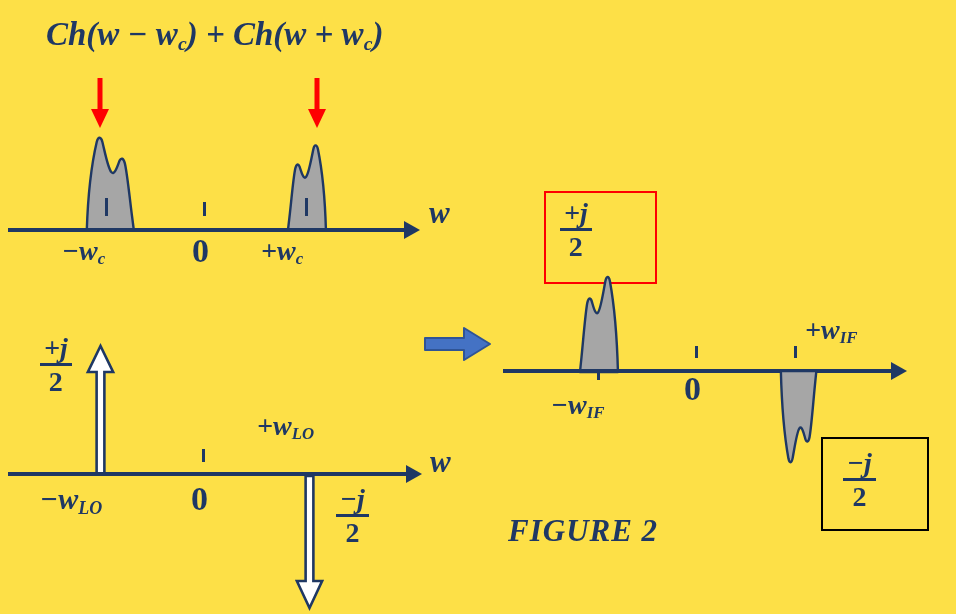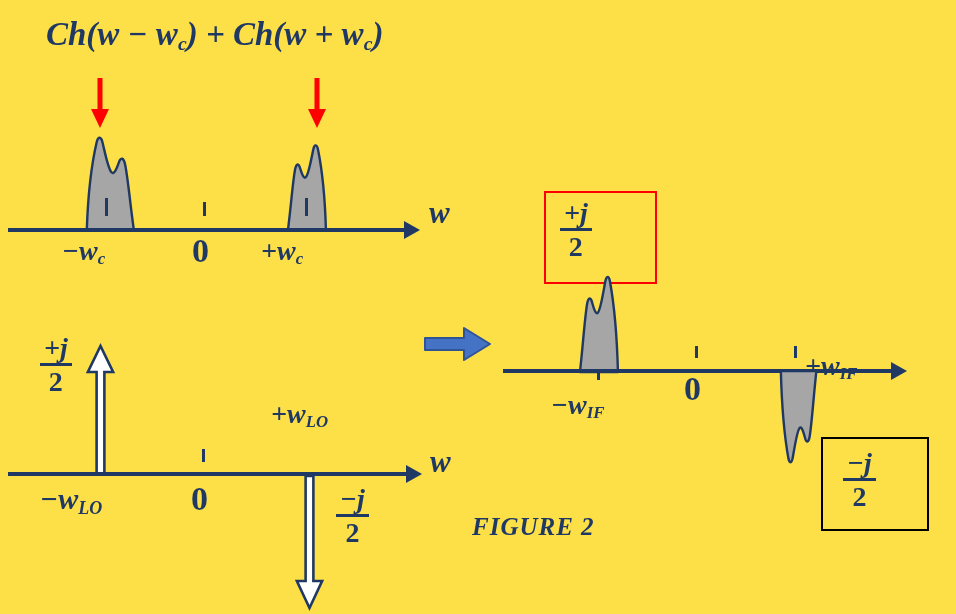--- a/index.html
+++ b/index.html
@@ -83,21 +83,21 @@
     <div class="axis-line" style="left:8px;top:472px;width:400px;"></div>
     <div class="axis-head" style="left:406px;top:465px;"></div>
     <div class="math" style="left:430px;top:446px;font-size:31px;">w</div>
 
     <div class="tick" style="left:202px;top:449px;height:13px;"></div>
 
     <div class="math" style="left:40px;top:484px;font-size:30px;">
       <span>−w</span><sub>LO</sub>
     </div>
     <div class="math upright" style="left:191px;top:482px;font-size:34px;">0</div>
-    <div class="math" style="left:257px;top:400px;font-size:28px;margin-left:14px;">
+    <div class="math" style="left:257px;top:412px;font-size:28px;">
       <span>+w</span><sub>LO</sub>
     </div>
 
     <svg style="left:293px;top:476px;" width="33" height="136" viewBox="0 0 34 136" preserveAspectRatio="none">
       <polygon points="13,0 13,105 4,105 17,132 30,105 21,105 21,0" style="fill:#ffffff;stroke:var(--navy);stroke-width:2.6;stroke-linejoin:miter" vector-effect="non-scaling-stroke"></polygon>
     </svg>
 
     <div class="fraction" style="left:336px;top:483px;">
       <span class="num">−j</span>
       <span class="den">2</span>
@@ -124,30 +124,30 @@
     <div class="axis-head" style="left:891px;top:362px;"></div>
 
     <div class="tick" style="left:597px;top:371px;height:9px;"></div>
     <div class="tick" style="left:695px;top:346px;height:12px;"></div>
     <div class="tick" style="left:794px;top:346px;height:12px;"></div>
 
     <div class="math" style="left:551px;top:391px;font-size:28px;font-family:Liberation Serif, serif;">
       <span>−w</span><sub>IF</sub>
     </div>
     <div class="math upright" style="left:684px;top:372px;font-size:34px;">0</div>
-    <div class="math" style="left:805px;top:316px;font-size:28px;margin-top:36px;">
+    <div class="math" style="left:805px;top:316px;font-size:28px;">
       <span>+w</span><sub>IF</sub>
     </div>
 
     <svg style="left:778px;top:371px;" width="43" height="96" viewBox="0 0 60 100" preserveAspectRatio="none">
       <path transform="translate(0,100) scale(1,-1)" d="M4,100 C5,70 9,32 14.5,9 C16,3.5 19,3.5 20.5,9.5 C24,24 26.5,37 30,40.5 C33.5,44 36.5,33 38.5,28.5 C40,25.5 42.5,25.5 44,31 C46.5,41 49,66 51.5,85 L53.5,100 Z" style="fill:var(--gray);stroke:var(--navy);stroke-width:2.4;stroke-linejoin:round" vector-effect="non-scaling-stroke"></path>
     </svg>
 
     <div class="outline-box black-box" style="left:821px;top:437px;width:108px;height:94px;"></div>
     <div class="fraction" style="left:843px;top:447px;">
       <span class="num">−j</span>
       <span class="den">2</span>
     </div>
   </div>
 
-  <div class="caption" style="left:472px;top:513px;font-size:25px;">FIGURE 2</div>
+  <div class="caption" style="left:508px;top:513px;font-size:31px;">FIGURE 2</div>
 
 </div>
 
 </body></html>

